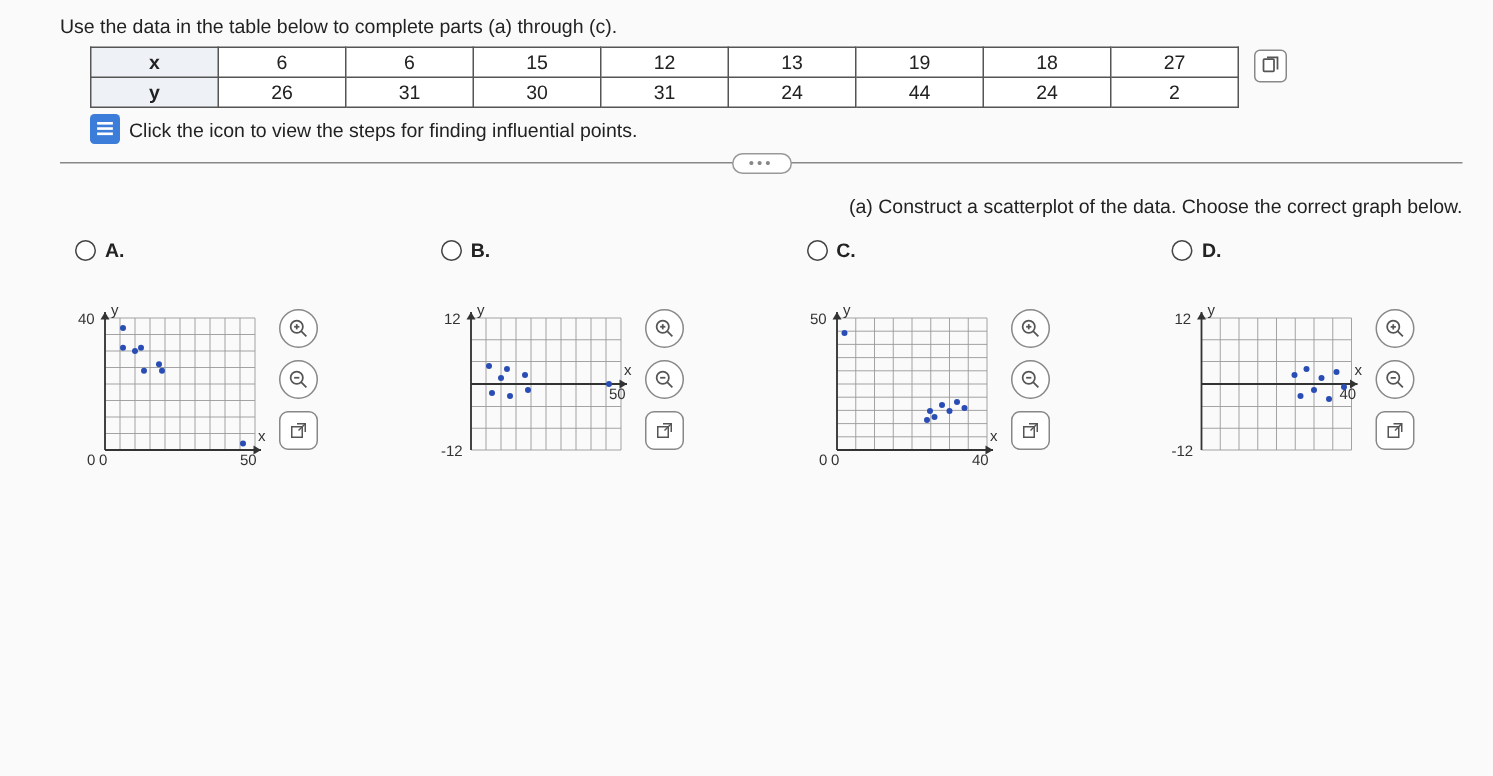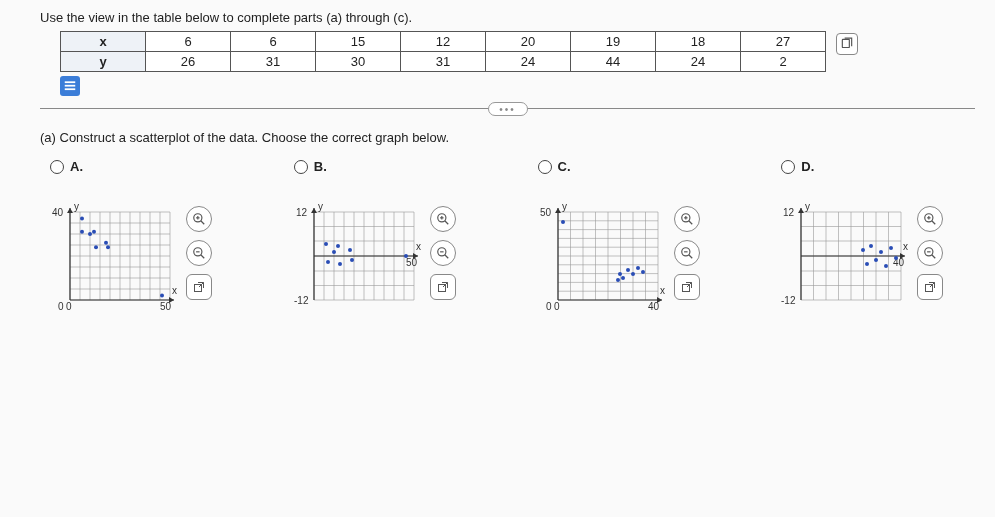--- a/index.html
+++ b/index.html
@@ -45,21 +45,21 @@
   hr.sep { border: none; border-top: 1px solid #888; margin: 12px 0 14px; }
   .dots-pill {
     width: 40px; height: 14px;
     border: 1px solid #999; border-radius: 7px;
     display: flex; align-items: center; justify-content: center;
     margin: -21px auto 14px;
     background: #fff;
     font-size: 10px; letter-spacing: 2px; color: #888;
     cursor: pointer;
   }
-  .part-a { margin-bottom: 14px; }
+  .part-a { margin-bottom: 14px; text-align: right; }
   .options-row { display: flex; gap: 50px; margin-left: 10px; }
   .option {
     position: relative;
     width: 200px;
   }
   .opt-header {
     display: flex; align-items: center; gap: 6px;
     font-weight: bold; margin-bottom: 4px;
   }
   .radio {
@@ -108,32 +108,32 @@
     width: 22px; height: 22px;
     border: 1px solid #888; background: #fff; border-radius: 4px;
     display: flex; align-items: center; justify-content: center;
     cursor: pointer;
   }
   .corner-icon svg { width: 14px; height: 14px; stroke: #555; fill: none; stroke-width: 2; }
 </style>
 </head>
 <body>
 
-<div class="instructions">Use the view in the table below to complete parts (a) through (c).</div>
+<div class="instructions">Use the data in the table below to complete parts (a) through (c).</div>
 
 <div style="display:flex;align-items:flex-start;gap:10px;">
   <table class="data-table">
     <tbody>
         <tr>
       <th>x</th>
       <td>6</td>
       <td>6</td>
       <td>15</td>
       <td>12</td>
-      <td>20</td>
+      <td>13</td>
       <td>19</td>
       <td>18</td>
       <td>27</td>
     </tr>
     <tr>
       <th>y</th>
       <td>26</td>
       <td>31</td>
       <td>30</td>
       <td>31</td>
@@ -153,20 +153,21 @@
 </div>
 
 <div class="helper-link-row">
   <div class="helper-icon">
     <svg viewBox="0 0 24 24">
         <rect x="3" y="4" width="18" height="3"></rect>
         <rect x="3" y="10" width="18" height="3"></rect>
         <rect x="3" y="16" width="18" height="3"></rect>
       </svg>
   </div>
+  <span>Click the icon to view the steps for finding influential points.</span>
 </div>
 
 <hr class="sep">
 <div class="dots-pill">•••</div>
 
 <div class="part-a">(a) Construct a scatterplot of the data. Choose the correct graph below.</div>
 
 <div class="options-row">
 
   <div class="option">

